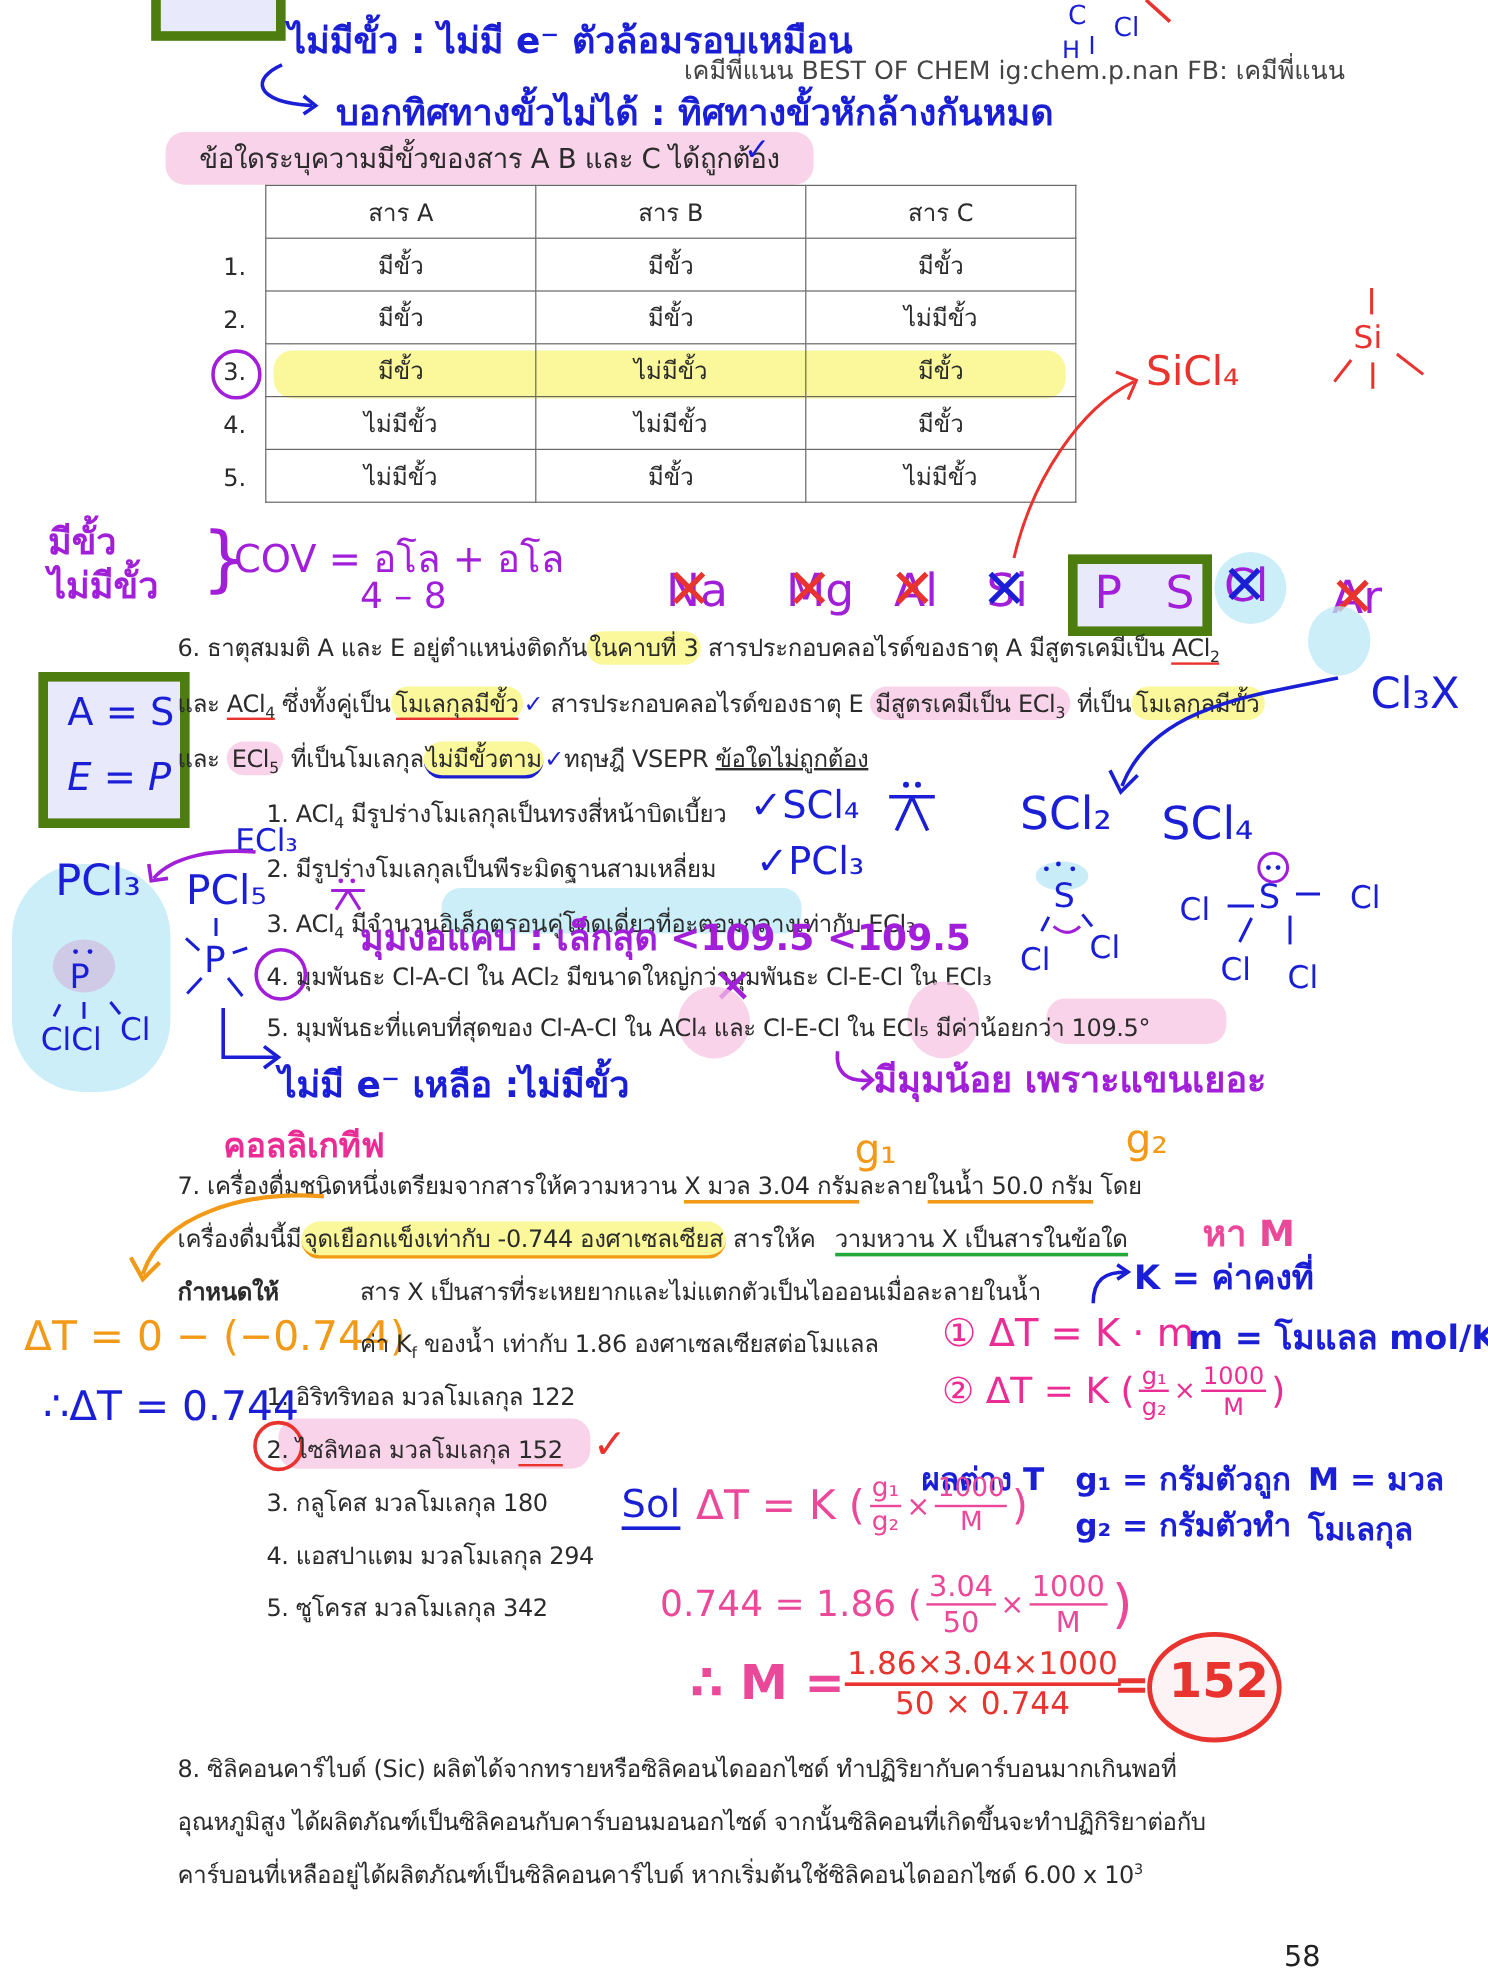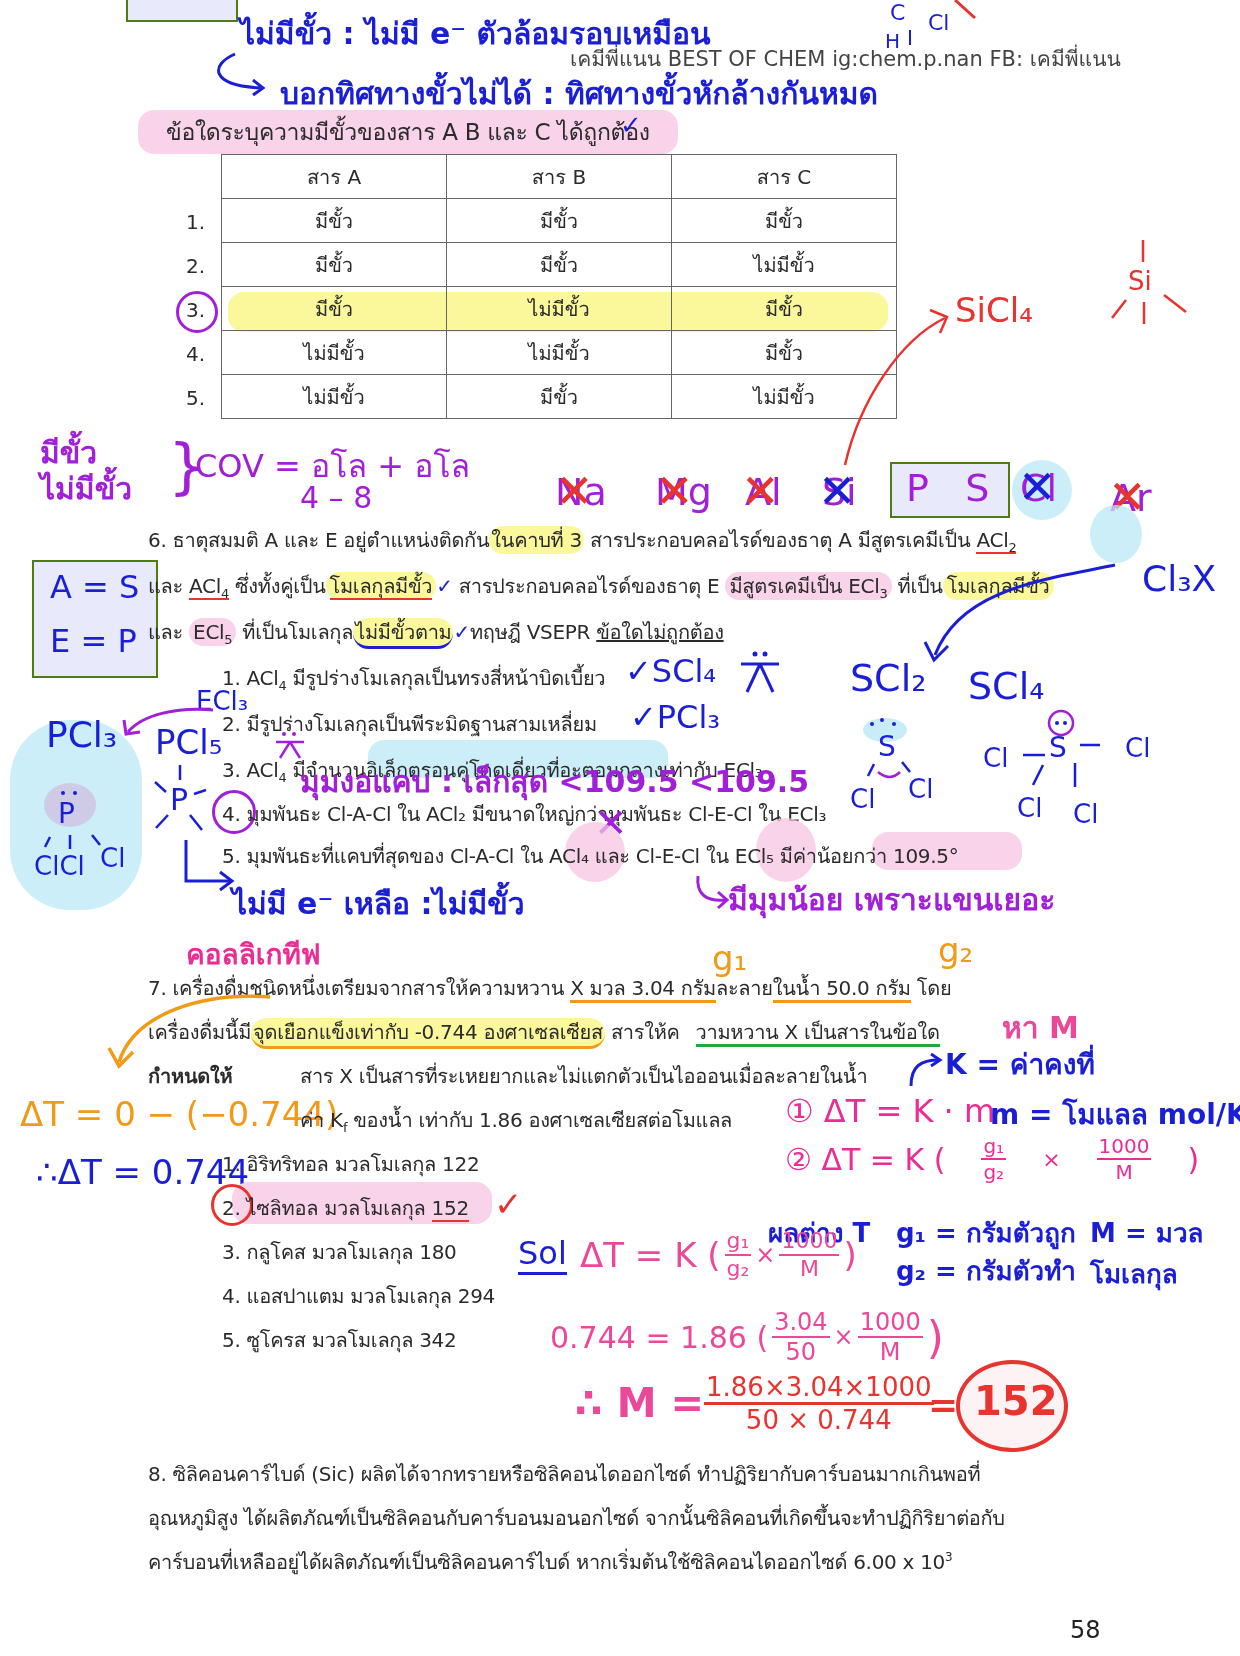--- a/index.html
+++ b/index.html
@@ -23,21 +23,21 @@
   .ul-blue { border-bottom:3px solid #1a1fd6; }
   .ul-dark { text-decoration:underline; }
   sub { font-size:13px; }
   sup { font-size:12px; }
 
   table.pol { position:absolute; left:221px; top:154px; border-collapse:collapse; width:676px; }
   table.pol td, table.pol th { border:1.5px solid #666; height:43px; text-align:center; font-weight:normal;
                                font-size:20px; color:#2b2b2b; width:225px; padding:0; }
   .rownum { position:absolute; left:186px; font-size:20px; color:#2b2b2b; }
   .circle { position:absolute; border-radius:50%; }
-  .box { position:absolute; border:2px solid #4d7c0f; background:rgba(210,212,248,0.5);padding-left:12px; }
+  .box { position:absolute; border:8px solid #4d7c0f; background:rgba(210,212,248,0.5); }
   .watermark { font-size:21px; color:#444; }
   .pagenum { font-size:24px; color:#222; }
   .frac { display:inline-flex; flex-direction:column; align-items:center; vertical-align:middle; line-height:1; margin:0 4px; }
   .frac .num { border-bottom:2px solid currentColor; padding:0 2px 2px; }
   .frac .den { padding-top:2px; }
 </style>
 </head>
 <body>
 
 <div class="abs box" style="left:126px;top:-8px;width:96px;height:26px;"></div>
@@ -152,21 +152,21 @@
 </div>
 
 <div class="abs print" style="left:148px;top:524px;font-size:20px;">
   <span>6. ธาตุสมมติ A และ E อยู่ตำแหน่งติดกัน</span><span class="hl-yellow" style="padding:2px 2px;">ในคาบที่ 3</span><span> สารประกอบคลอไรด์ของธาตุ A มีสูตรเคมีเป็น </span><span class="ul-red"><span>ACl</span><sub>2</sub></span>
 </div>
 <div class="abs hl-blue" style="left:1090px;top:505px;width:52px;height:58px;border-radius:50%;"></div>
 <div class="abs hand blue" style="left:1142px;top:558px;font-size:36px;font-weight:normal;">Cl₃X</div>
 
 <div class="box" style="left:32px;top:560px;width:110px;height:114px;">
   <div class="abs hand blue" style="left:16px;top:6px;font-size:32px;font-weight:normal;">A = S</div>
-  <div class="abs hand blue" style="left:16px;top:60px;font-size:32px;font-weight:normal;">E = P</div>
+  <div class="abs hand blue" style="left:16px;top:60px;font-size:32px;font-weight:normal;font-style:italic;">E = P</div>
 </div>
 
 <div class="abs print" style="left:148px;top:570px;">
   <span>และ </span><span class="ul-red"><span>ACl</span><sub>4</sub></span><span> ซึ่งทั้งคู่เป็น</span><span class="hl-yellow" style="padding:2px 4px;"><span class="ul-red">โมเลกุลมีขั้ว</span></span><span class="blue">✓</span><span> สารประกอบคลอไรด์ของธาตุ E </span><span class="hl-pink" style="padding:2px 4px;"><span>มีสูตรเคมีเป็น ECl</span><sub>3</sub></span><span> ที่เป็น</span><span class="hl-yellow" style="padding:2px 4px;">โมเลกุลมีขั้ว</span>
 </div>
 
 <div class="abs print" style="left:148px;top:616px;">
   <span>และ </span><span class="hl-pink" style="padding:2px 4px;"><span>ECl</span><sub>5</sub></span><span> ที่เป็นโมเลกุล</span><span class="hl-yellow ul-blue" style="padding:2px 2px;">ไม่มีขั้วตาม</span><span class="blue">✓</span><span>ทฤษฎี VSEPR </span><span class="ul-dark">ข้อใดไม่ถูกต้อง</span>
 </div>
 
@@ -334,21 +334,21 @@
 <div class="abs print" style="left:222px;top:1236px;">
   <span>3.</span> <span>กลูโคส มวลโมเลกุล 180</span>
 </div>
 <div class="abs print" style="left:222px;top:1280px;">
   <span>4.</span> <span>แอสปาแตม มวลโมเลกุล 294</span>
 </div>
 <div class="abs print" style="left:222px;top:1324px;">
   <span>5.</span> <span>ซูโครส มวลโมเลกุล 342</span>
 </div>
 
-<div class="abs hand pink" style="left:785px;top:1136px;font-size:30px;font-weight:normal;display:flex;align-items:center;gap:32px;">
+<div class="abs hand pink" style="left:785px;top:1136px;font-size:30px;font-weight:normal;display:flex;align-items:center;">
   <span>② ΔT = K (</span>
   <span class="frac" style="font-size:20px;">
       <span class="num">g₁</span>
       <span class="den">g₂</span>
     </span>
   <span style="font-size:22px;">×</span>
   <span class="frac" style="font-size:20px;">
       <span class="num">1000</span>
       <span class="den">M</span>
     </span>

